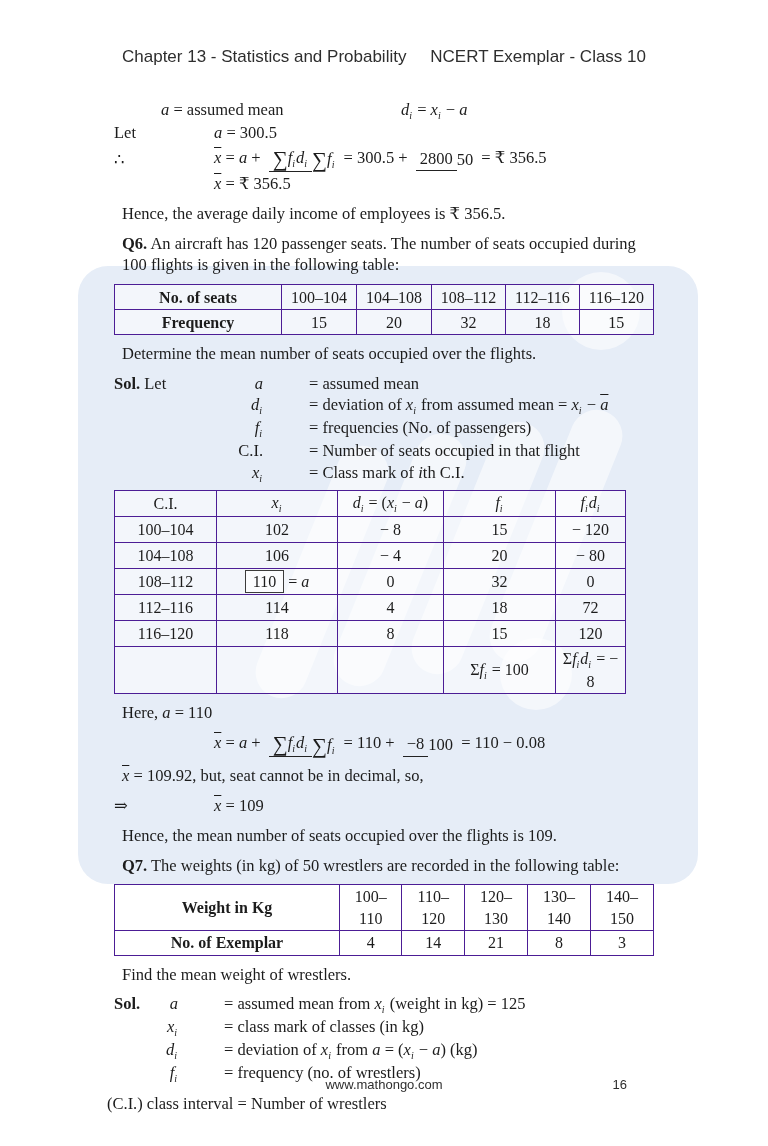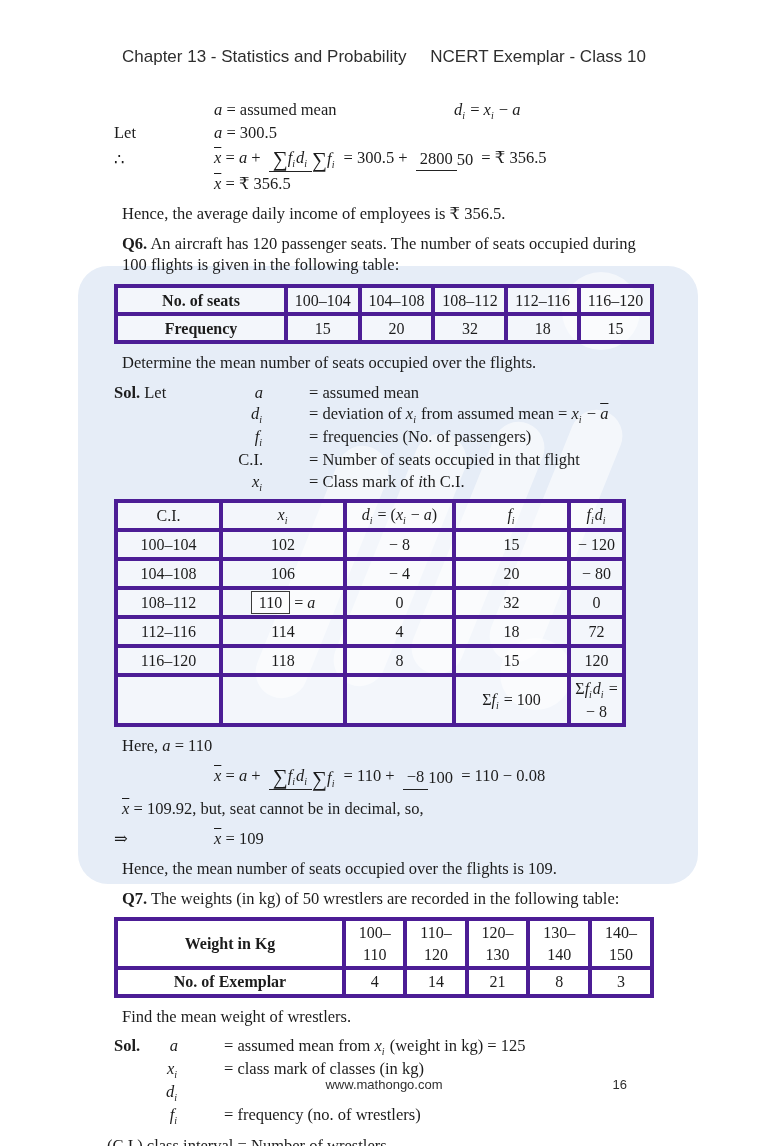--- a/index.html
+++ b/index.html
@@ -26,40 +26,40 @@
   }
   .ftr {
     position:absolute; top:1076px; left:114px; width:540px; z-index:2;
     font-family:"Liberation Sans","DejaVu Sans",sans-serif; font-size:13px; color:#2e2e2e;
   }
   .ftr .site { position:absolute; left:0; right:0; text-align:center; }
   .ftr .pg { position:absolute; right:27px; }
   .content { position:absolute; left:114px; top:99px; width:541px; z-index:2; }
   .row { display:flex; align-items:baseline; }
   .lead { flex:0 0 100px; }
-  .r-top1 > .c1 { margin-left:100px; flex:0 0 240px; }
+  .r-top1 > .c1 { margin-left:47px; flex:0 0 240px; }
   .formula-row { margin:3px 0 1px; }
   .formula-row .lead { align-self:center; }
   .ind2 { margin-left:113px; }
   .line { margin:8px; }
   .qlabel { font-weight:bold; }
   b { font-weight:bold; }
   
   .m-t { font-style:normal; }
   .m-i { font-style:italic; }
   .m-sub { font-style:italic; font-size:10px; vertical-align:-4px; margin-right:1px; }
   .m-bar { font-style:italic; text-decoration:overline; }
   .m-sum { font-size:21px; line-height:1; vertical-align:-3px; }
   .m-box { display:inline-block; border:1.2px solid #3b3b3b; padding:0 7px; background:rgba(255,255,255,0.65); }
   .frac { display:inline-flex; flex-direction:row; align-items:center; vertical-align:middle; margin:0 4px; text-align:center; }
   .fnum { border-bottom:1.3px solid #222; padding:0 4px 1px; }
   .fden { padding-top:1px; }
   
   table { border-collapse:collapse; font-size:16px; }
-  td,th { border:4px solid #4c1d95; text-align:center; padding:1px 4px; height:22px; font-weight:normal; background:rgba(255,255,255,0.5); }
+  td,th { border:1px solid #4c1d95; text-align:center; padding:1px 4px; height:22px; font-weight:normal; background:rgba(255,255,255,0.5); }
   .simple-table { width:540px; margin:5px 0 4px; }
   .simple-table td:first-child { font-weight:bold; width:158px; }
   .simple-table.q7t td:first-child { width:216px; }
   .calc-table { width:512px; margin:5px 0 4px; }
   .calc-table td, .calc-table th { height:23px; }
   
   .defrow { display:flex; align-items:baseline; line-height:1.3;gap:40px; }
   .dl-left { display:flex; justify-content:space-between; align-items:baseline; }
   .dl-left .sym { margin-left:auto; }
   .w148 { flex:0 0 149px; }
@@ -278,20 +278,21 @@
   <div class="defrow">
     <span class="dl-left w64">
         <span class="sym"><span class="m-i">x</span><span class="m-sub">i</span></span>
       </span>
     <span class="rhs"><span class="m-t">= class mark of classes (in kg)</span></span>
   </div>
   <div class="defrow">
     <span class="dl-left w64">
         <span class="sym"><span class="m-i">d</span><span class="m-sub">i</span></span>
       </span>
+    <span class="rhs"><span class="m-t">= deviation of </span><span class="m-i">x</span><span class="m-sub">i</span><span class="m-t"> from </span><span class="m-i">a</span><span class="m-t"> = (</span><span class="m-i">x</span><span class="m-sub">i</span><span class="m-t"> − </span><span class="m-i">a</span><span class="m-t">) (kg)</span></span>
   </div>
   <div class="defrow">
     <span class="dl-left w64">
         <span class="sym"><span class="m-i">f</span><span class="m-sub">i</span></span>
       </span>
     <span class="rhs"><span class="m-t">= frequency (no. of wrestlers)</span></span>
   </div>
 
   <p class="line ci-line">(C.I.) class interval = Number of wrestlers</p>
 

